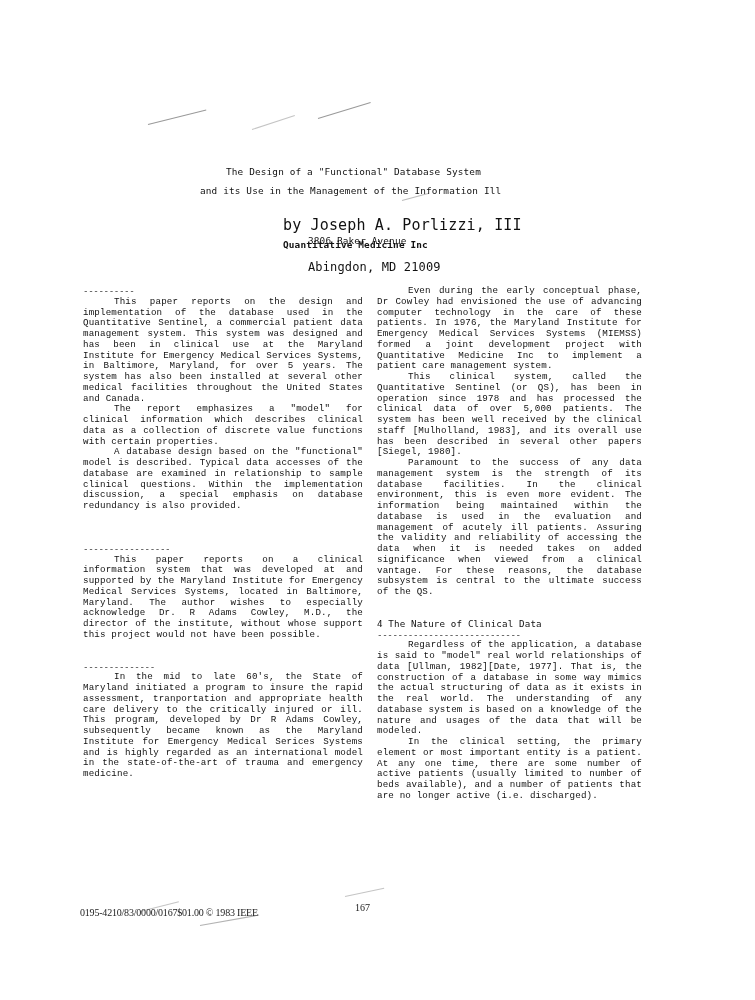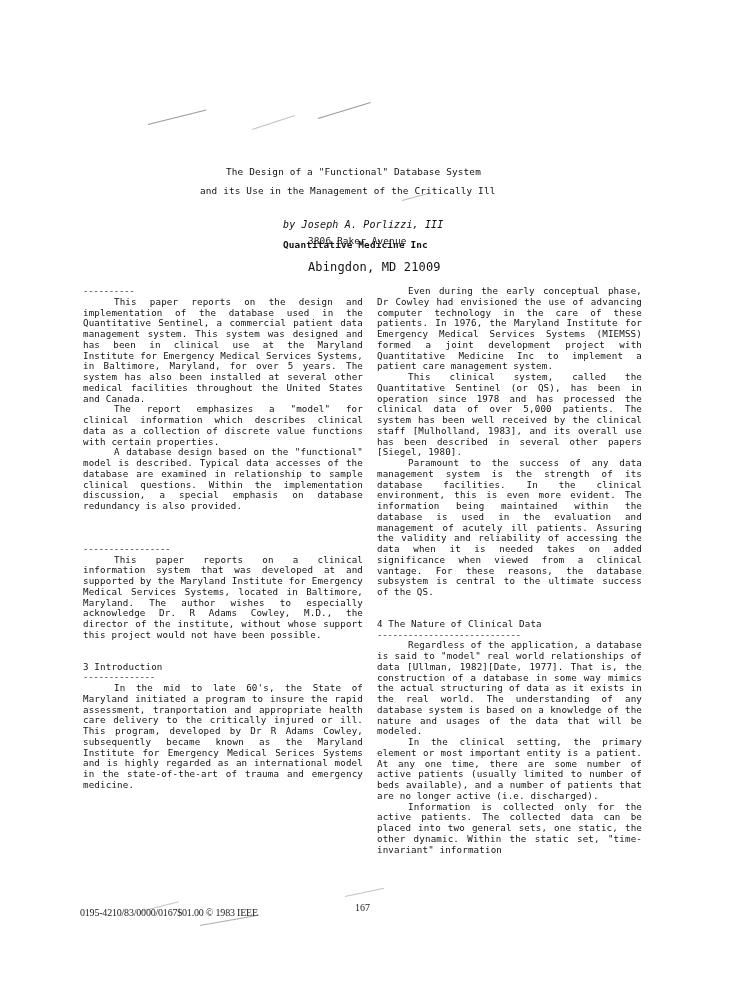--- a/index.html
+++ b/index.html
@@ -5,78 +5,76 @@
   html, body { margin: 0; padding: 0; background: #ffffff; }
   body { width: 755px; height: 1000px; position: relative; overflow: hidden; color: #111; }
   .mono { font-family: "DejaVu Sans Mono", "Liberation Mono", monospace; font-size: 9.2px; line-height: 10.75px; letter-spacing: 0.15px; }
   .title-line { position: absolute; white-space: pre; }
   .col { position: absolute; width: 280px; }
   .col-left { left: 83px; top: 286px; }
   .col-right { left: 377px; top: 286px; width: 265px; }
   .heading { white-space: pre; }
   .underline { white-space: pre; letter-spacing: -0.4px; color: #333; }
   p.para { margin: 0; text-align: justify; text-align-last: left; }
-  p.para.indent { text-indent: 31px; }
+  p.para.indent { text-indent: 31px; font-family: Liberation Mono, monospace; }
   .gap { height: 21px; }
   .footer-code { position: absolute; left: 80px; top: 907px; font-family: "Liberation Serif", serif; font-size: 10px; color: #222; letter-spacing: -0.2px; text-align: right; }
   .page-num { position: absolute; left: 355px; top: 902px; font-family: "Liberation Serif", serif; font-size: 10px; color: #222; text-align: center; }
   .speck { position: absolute; background: #555; height: 1px; transform-origin: left center; opacity: 0.6; }
 </style>
 </head>
 <body>
 
 <div>
   <div class="speck" style="left:148px;top:124px;width:60px;transform:rotate(-14deg);"></div>
   <div class="speck" style="left:252px;top:129px;width:45px;transform:rotate(-18deg);opacity:0.35"></div>
   <div class="speck" style="left:318px;top:118px;width:55px;transform:rotate(-17deg);"></div>
   <div class="speck" style="left:402px;top:200px;width:28px;transform:rotate(-15deg);opacity:0.4"></div>
   <div class="speck" style="left:140px;top:911px;width:40px;transform:rotate(-14deg);opacity:0.35"></div>
   <div class="speck" style="left:200px;top:925px;width:60px;transform:rotate(-10deg);opacity:0.45"></div>
   <div class="speck" style="left:345px;top:896px;width:40px;transform:rotate(-12deg);opacity:0.35"></div>
 </div>
 
 <div>
   <div class="title-line mono" style="left:226px;top:167px;font-size:9.4px;">The Design of a "Functional" Database System</div>
-  <div class="title-line mono" style="left:200px;top:186px;font-size:9.4px;">and its Use in the Management of the Critically Ill</div>
-  <div class="title-line mono" style="left:283px;top:220px;font-size:10px;font-style:italic;">by Joseph A. Porlizzi, III</div>
+  <div class="title-line mono" style="left:200px;top:186px;font-size:9.4px;">and its Use in the Management of the Information Ill</div>
+  <div class="title-line mono" style="left:283px;top:220px;font-size:15px;">by Joseph A. Porlizzi, III</div>
   <div class="title-line mono" style="left:283px;top:240px;font-size:9.4px;font-weight:bold;">Quantitative Medicine Inc</div>
   <div class="title-line mono" style="left:308px;top:236px;font-size:9.4px;">3806 Baker Avenue</div>
   <div class="title-line mono" style="left:308px;top:262px;font-size:12px;">Abingdon, MD 21009</div>
 </div>
 
 <div class="col col-left mono">
   <section>
     <div class="underline">----------</div>
     <p class="para indent">This paper reports on the design and implementation of the database used in the Quantitative Sentinel, a commercial patient data management system. This system was designed and has been in clinical use at the Maryland Institute for Emergency Medical Services Systems, in Baltimore, Maryland, for over 5 years. The system has also been installed at several other medical facilities throughout the United States and Canada.</p>
     <p class="para indent">The report emphasizes a "model" for clinical information which describes clinical data as a collection of discrete value functions with certain properties.</p>
     <p class="para indent">A database design based on the "functional" model is described. Typical data accesses of the database are examined in relationship to sample clinical questions. Within the implementation discussion, a special emphasis on database redundancy is also provided.</p>
   </section>
   <div style="height:32px"></div>
   <section>
     <div class="underline">-----------------</div>
     <p class="para indent">This paper reports on a clinical information system that was developed at and supported by the Maryland Institute for Emergency Medical Services Systems, located in Baltimore, Maryland. The author wishes to especially acknowledge Dr. R Adams Cowley, M.D., the director of the institute, without whose support this project would not have been possible.</p>
   </section>
   <div class="gap"></div>
   <section>
-    <div class="heading">3 Introduction</div>
     <div class="underline">--------------</div>
     <p class="para indent">In the mid to late 60's, the State of Maryland initiated a program to insure the rapid assessment, tranportation and appropriate health care delivery to the critically injured or ill. This program, developed by Dr R Adams Cowley, subsequently became known as the Maryland Institute for Emergency Medical Serices Systems and is highly regarded as an international model in the state-of-the-art of trauma and emergency medicine.</p>
   </section>
 </div>
 
 <div class="col col-right mono">
   <section>
     <p class="para indent">Even during the early conceptual phase, Dr Cowley had envisioned the use of advancing computer technology in the care of these patients. In 1976, the Maryland Institute for Emergency Medical Services Systems (MIEMSS) formed a joint development project with Quantitative Medicine Inc to implement a patient care management system.</p>
     <p class="para indent">This clinical system, called the Quantitative Sentinel (or QS), has been in operation since 1978 and has processed the clinical data of over 5,000 patients. The system has been well received by the clinical staff [Mulholland, 1983], and its overall use has been described in several other papers [Siegel, 1980].</p>
     <p class="para indent">Paramount to the success of any data management system is the strength of its database facilities. In the clinical environment, this is even more evident. The information being maintained within the database is used in the evaluation and management of acutely ill patients. Assuring the validity and reliability of accessing the data when it is needed takes on added significance when viewed from a clinical vantage. For these reasons, the database subsystem is central to the ultimate success of the QS.</p>
   </section>
   <div class="gap"></div>
   <section>
     <div class="heading">4 The Nature of Clinical Data</div>
     <div class="underline">----------------------------</div>
     <p class="para indent">Regardless of the application, a database is said to "model" real world relationships of data [Ullman, 1982][Date, 1977]. That is, the construction of a database in some way mimics the actual structuring of data as it exists in the real world. The understanding of any database system is based on a knowledge of the nature and usages of the data that will be modeled.</p>
     <p class="para indent">In the clinical setting, the primary element or most important entity is a patient. At any one time, there are some number of active patients (usually limited to number of beds available), and a number of patients that are no longer active (i.e. discharged).</p>
-    <p class="para indent">Information is collected only for the active patients. The collected data can be placed into two general sets, one static, the other dynamic. Within the static set, "time-invariant" information</p>
   </section>
 </div>
 
 <div class="page-num">167</div>
 <div class="footer-code">0195-4210/83/0000/0167$01.00 © 1983 IEEE</div>
 
 </body></html>

